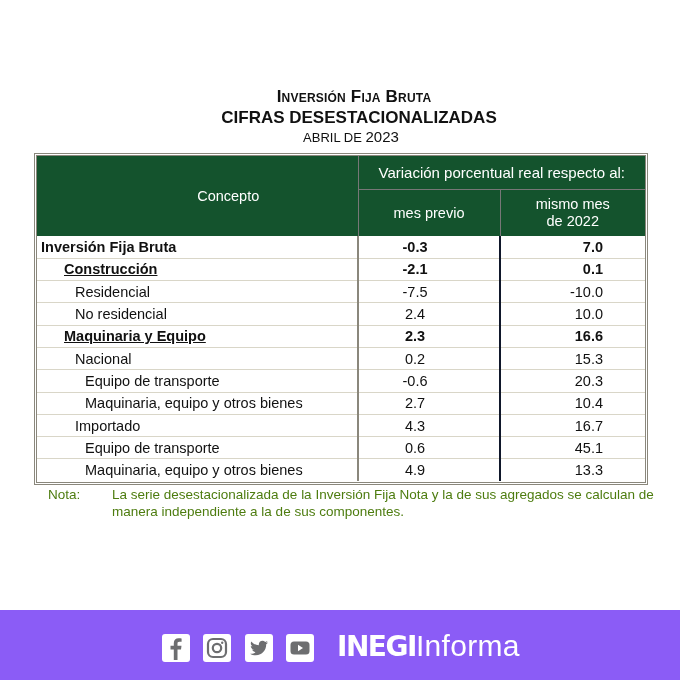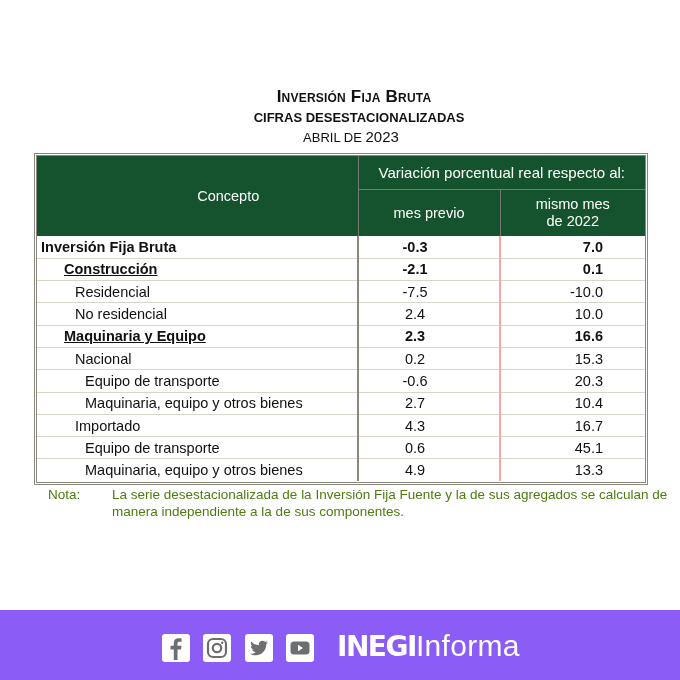--- a/index.html
+++ b/index.html
@@ -1,21 +1,21 @@
 <!DOCTYPE html>
 <html><head>
 <meta charset="utf-8">
 <style>
   * { box-sizing: border-box; margin: 0; padding: 0; }
   html, body { width: 680px; height: 680px; background: #ffffff; overflow: hidden; }
   body { position: relative; font-family: "Liberation Sans", sans-serif; color: #111; }
 
   .title-block { position: absolute; left: 0; top: 86px; width: 680px; text-align: center; }
   .title-main { font-size: 17px; font-weight: bold; font-variant: small-caps; letter-spacing: 0.2px; line-height: 22px; padding-left: 28px; }
-  .title-sub { font-size: 13px; font-weight: bold; line-height: 20px; padding-left: 38px; }
+  .title-sub { font-size: 17px; font-weight: bold; line-height: 20px; padding-left: 38px; }
   .title-date { font-size: 13px; font-weight: normal; line-height: 18px; padding-left: 22px; }
   .title-date .yr { font-size: 15px; }
 
   .table-wrap {
     position: absolute; left: 34px; top: 153px; width: 614px; height: 332px;
     border: 3px double #8a877c; background: #fff;
   }
   table { border-collapse: collapse; width: 100%; table-layout: fixed; }
   col.c1 { width: 321px; }
   col.c2 { width: 142px; }
@@ -25,21 +25,21 @@
     border-color: #6b6b6b;
   }
   th.concepto { text-align: center; padding-left: 62px; height: 80px; border-right: 1px solid #777; vertical-align: middle; }
   th.variacion { height: 33px; text-align: center; border-bottom: 1px solid #777; font-size: 15px; white-space: nowrap; }
   th.mesprev { height: 47px; border-right: 1px solid #777; }
   th.mismo { height: 47px; text-align: center; line-height: 17px; }
 
   tbody td { height: 22.3px; font-size: 14.5px; border-bottom: 1px solid #d9d6c8; white-space: nowrap; line-height: 20px; }
   tbody tr:last-child td { border-bottom: none; }
   td.label { padding-left: 4px; border-right: 2px solid #8a877c; }
-  td.v1 { text-align: center; padding-right: 28px; border-right: 2px solid #fca5a5; }
+  td.v1 { text-align: center; padding-right: 28px; border-right: 2px solid #0f172a; }
   td.v2 { text-align: right; padding-right: 42px; }
   tr.bold td { font-weight: bold; }
   .lvl0 { padding-left: 4px !important; }
   .lvl1 { padding-left: 27px !important; text-decoration: underline; }
   .lvl2 { padding-left: 38px !important; }
   .lvl3 { padding-left: 48px !important; }
 
   .notes { position: absolute; left: 48px; top: 486px; width: 620px; font-size: 13.5px; line-height: 17px; color: #4d7c0f; }
   .note-row { display: flex; }
   .note-label { width: 64px; flex-shrink: 0; }
@@ -139,21 +139,21 @@
         <td class="v1">4.9</td>
         <td class="v2">13.3</td>
       </tr>
     </tbody>
   </table>
 </div>
 
 <div class="notes">
   <div class="note-row">
     <span class="note-label">Nota:</span>
-    <span class="note-text">La serie desestacionalizada de la Inversión Fija Fuente y la de sus agregados se calculan de manera independiente a la de sus componentes.</span>
+    <span class="note-text">La serie desestacionalizada de la Inversión Fija Nota y la de sus agregados se calculan de manera independiente a la de sus componentes.</span>
   </div>
 </div>
 
 <div class="footer">
   <a class="social" style="left:162px;">
     <svg width="28" height="28" viewBox="0 0 28 28">
       <path d="M15.5 26 V15.5 H19 L19.5 11.8 H15.5 V9.6 C15.5 8.5 15.8 7.8 17.4 7.8 H19.6 V4.5 C19.2 4.4 18 4.3 16.6 4.3 C13.7 4.3 11.8 6 11.8 9.2 V11.8 H8.5 V15.5 H11.8 V26 Z" fill="#6d6e70"></path>
     </svg>
   </a>
   <a class="social" style="left:203px;">

